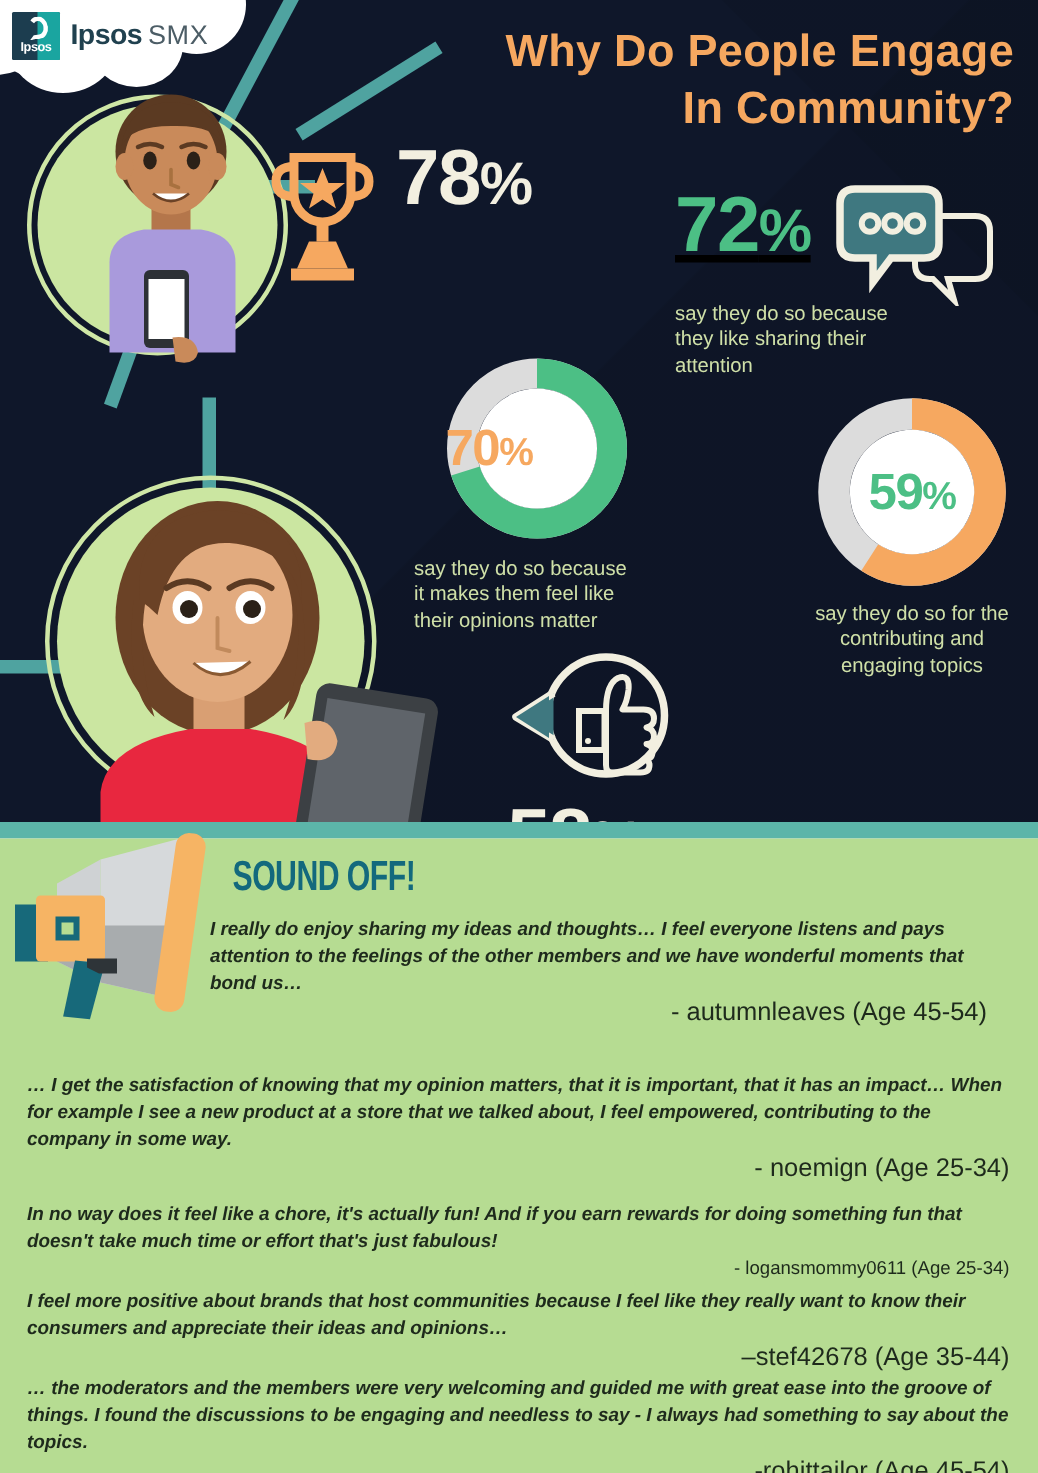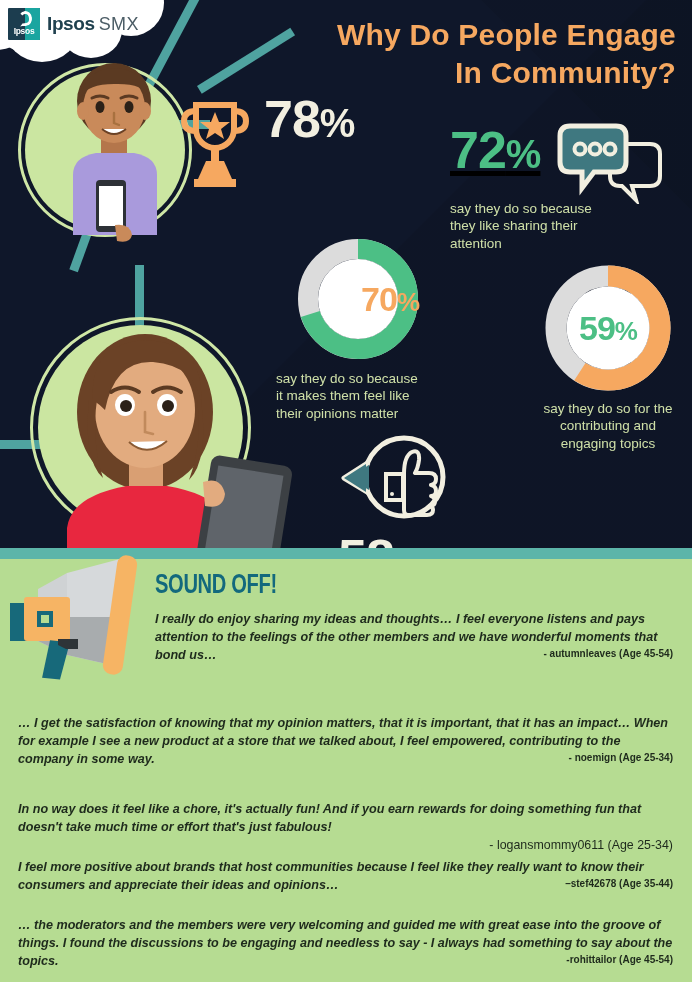--- a/index.html
+++ b/index.html
@@ -168,23 +168,24 @@
     font-size: 12.4px;
     color: #1e2a1c;
     text-align: right;
     font-style: normal;
     font-weight: normal;
     display: block;
   }
   .attr-inline {
     float: right;
     font-style: normal;
-    font-weight: bold;
-    font-size: 10px;
+    font-weight: normal;
+    font-size: 17px;
     margin-left: 14px;
+    margin-top: 16px;
   }
 
   
   #megaphone { position: absolute; left: 10px; top: 555px; width: 140px; height: 125px; z-index: 6; }
 </style>
 </head>
 <body>
 
 <div id="page">
 
@@ -312,21 +313,21 @@
         <span>attention</span>
       </div>
     </div>
 
     <div class="stat" style="left:268px;top:238px;width:180px;">
       <svg width="122" height="122" viewBox="0 0 122 122" style="display:block;margin:0 auto;">
         <circle cx="61" cy="61" r="50" fill="none" stroke="#dcdcdc" stroke-width="20"></circle>
         <circle cx="61" cy="61" r="50" fill="none" stroke="#4cbf85" stroke-width="20" stroke-dasharray="219.9 314.2" transform="rotate(-90 61 61)"></circle>
         <circle cx="61" cy="61" r="40" fill="#ffffff"></circle>
       </svg>
-      <div style="position:absolute;left:0;top:0;width:122px;height:122px;margin-left:29px;display:flex;align-items:center;justify-content:flex-end;">
+      <div style="position:absolute;left:0;top:0;width:122px;height:122px;margin-left:29px;display:flex;align-items:center;justify-content:flex-start;">
         <span class="donut-val" style="color:#f6a860"><span>70</span><span class="pct">%</span></span>
       </div>
       <div class="stat-cap" style="margin-top:10px;text-align:left;padding-left:8px;">
         <span>say they do so because</span><br>
         <span>it makes them feel like</span><br>
         <span>their opinions matter</span>
       </div>
     </div>
 
     <div class="stat" style="left:528px;top:264px;width:160px;">
@@ -380,21 +381,21 @@
     <rect x="100" y="0" width="20" height="120" rx="9" fill="#f6b464" transform="rotate(8 110 60)"></rect>
     <rect x="14" y="42" width="46" height="44" rx="3" fill="#f6b464"></rect>
     <rect x="27" y="56" width="16" height="16" fill="#17697a"></rect>
     <rect x="31" y="60" width="8" height="8" fill="#b6dc92"></rect>
     <path d="M38 86 L58 86 L52 124 L34 124 Z" fill="#17697a" transform="rotate(6 46 105)"></path>
     <path d="M48 84 h20 v10 h-12 l-8 -4 Z" fill="#2e3438"></path>
   </svg>
 
   <div id="soundoff-title">SOUND OFF!</div>
 
-  <div class="quote-block" style="left:155px;top:611px;width:518px;">
+  <div class="quote-block" style="left:140px;top:611px;width:518px;">
     <div class="quote-text">
       <span>I really do enjoy sharing my ideas and thoughts… I feel everyone listens and pays attention to the feelings of the other members and we have wonderful moments that bond us…</span>
       <span class="attr-inline">- autumnleaves (Age 45-54)</span>
     </div>
   </div>
 
   <div class="quote-block" style="left:18px;top:715px;width:655px;">
     <div class="quote-text">
       <span>… I get the satisfaction of knowing that my opinion matters, that it is important, that it has an impact… When for example I see a new product at a store that we talked about, I feel empowered, contributing to the company in some way.</span>
       <span class="attr-inline">- noemign (Age 25-34)</span>

